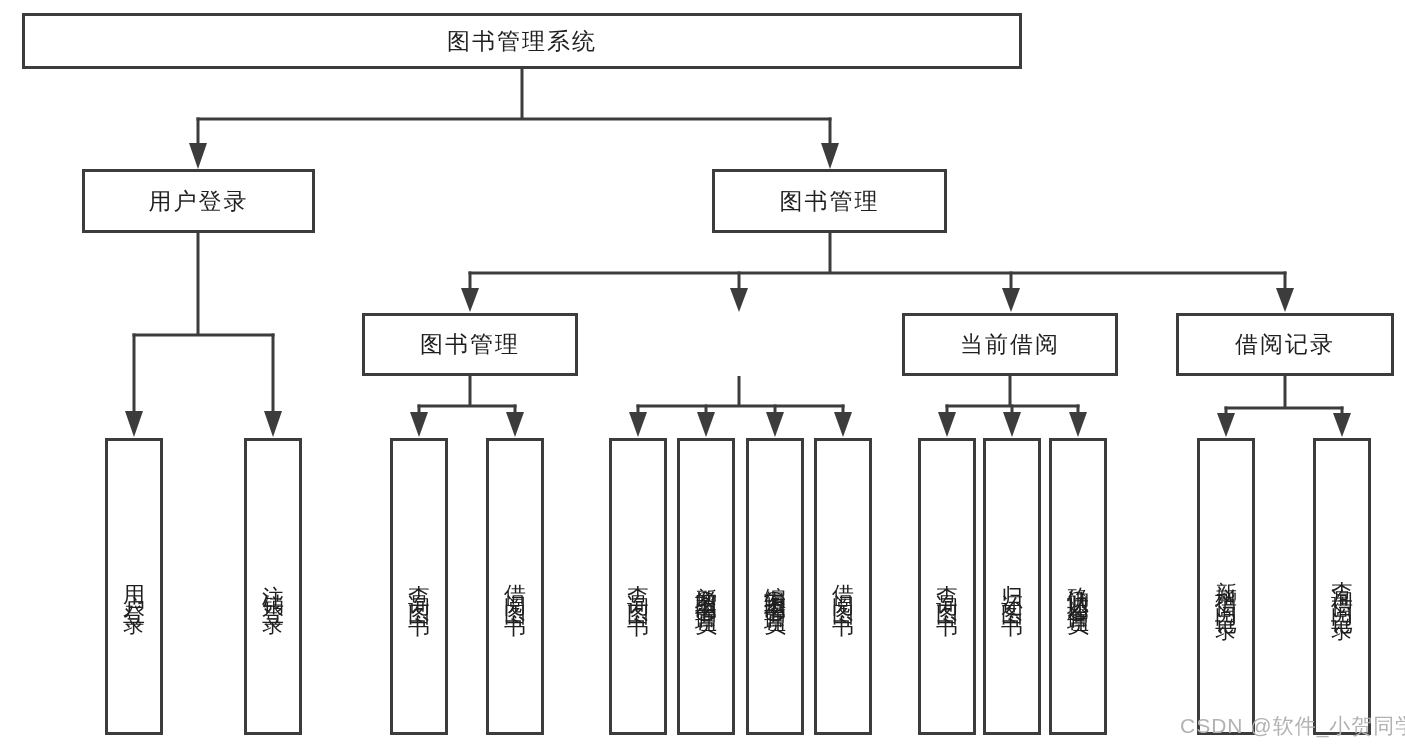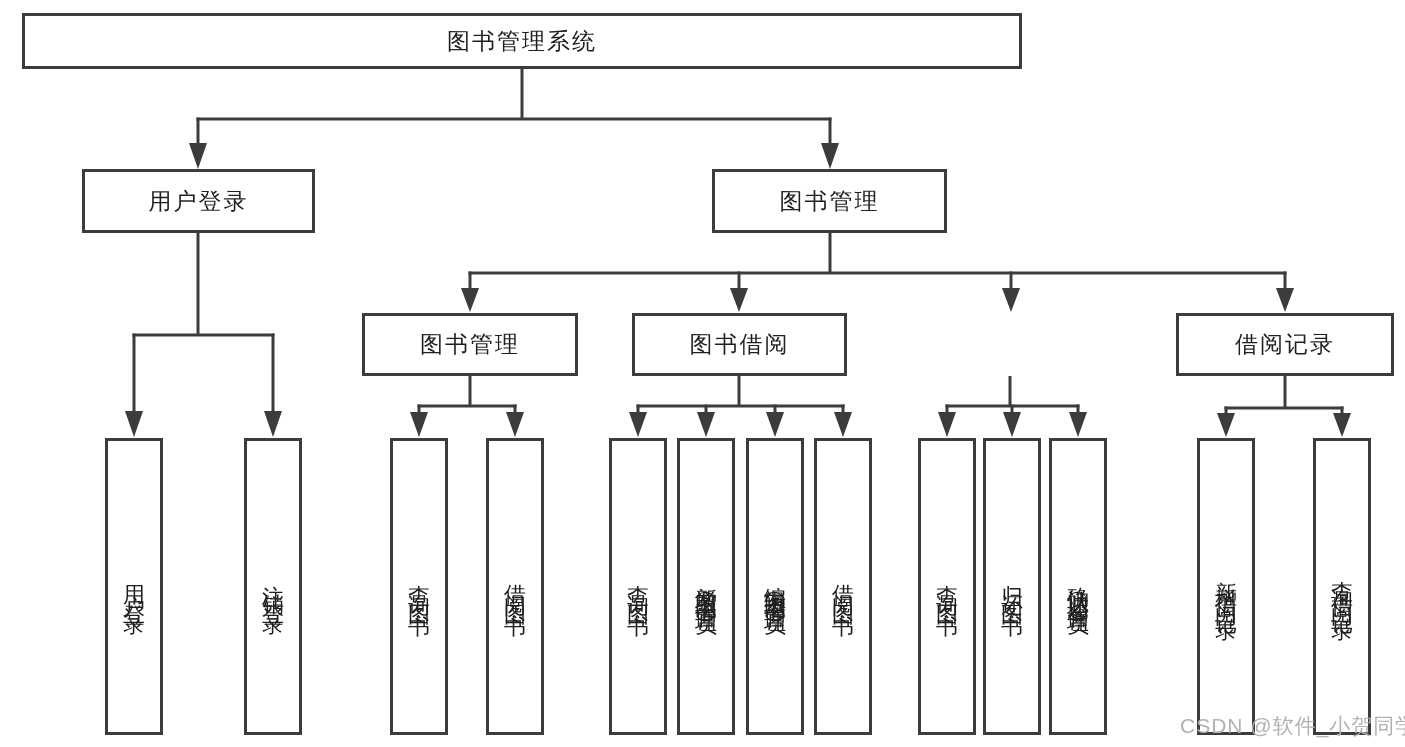--- a/index.html
+++ b/index.html
@@ -108,21 +108,21 @@
     <path class="ln" d="M1342,406.5 V415"></path>
     <polygon class="ah" points="1333,413 1351,413 1342,437"></polygon>
   </svg>
 
   <div class="node hnode" style="left:22px;top:13px;width:1000px;height:56px;">图书管理系统</div>
 
   <div class="node hnode" style="left:82px;top:169px;width:233px;height:64px;">用户登录</div>
   <div class="node hnode" style="left:712px;top:169px;width:235px;height:64px;">图书管理</div>
 
   <div class="node hnode" style="left:362px;top:313px;width:216px;height:63px;">图书管理</div>
-  <div class="node hnode" style="left:632px;top:313px;width:215px;height:63px;">图书借阅</div>
+  <div class="node hnode" style="left:902px;top:313px;width:216px;height:63px;">当前借阅</div>
   <div class="node hnode" style="left:1176px;top:313px;width:218px;height:63px;">借阅记录</div>
 
   <div class="node vnode vs" style="left:105px;top:438px;width:58px;height:297px;">
     <span>用户登录</span>
   </div>
   <div class="node vnode vs" style="left:244px;top:438px;width:58px;height:297px;">
     <span>注销登录</span>
   </div>
 
   <div class="node vnode vs" style="left:390px;top:438px;width:58px;height:297px;">

